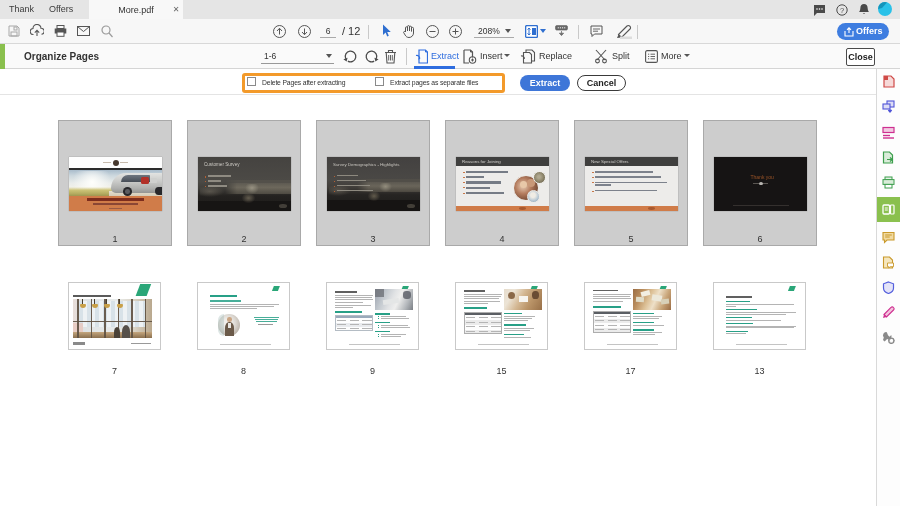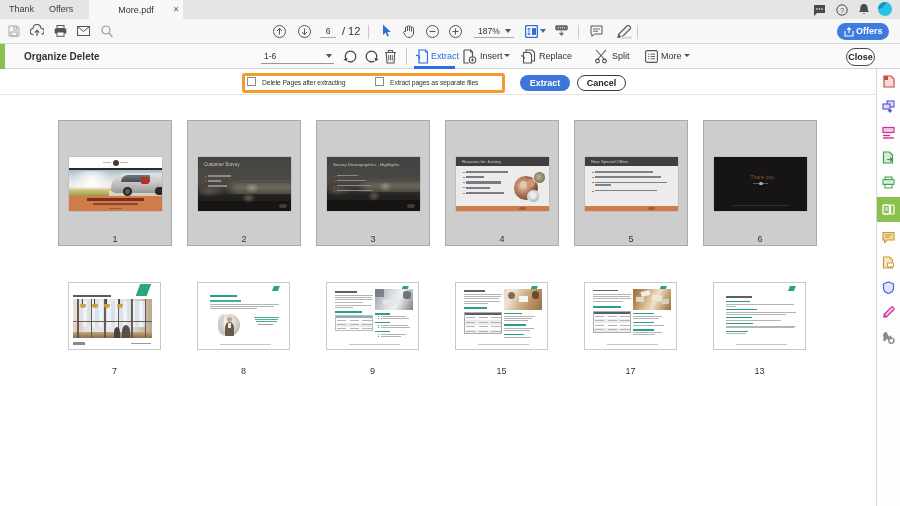--- a/index.html
+++ b/index.html
@@ -14,21 +14,21 @@
 #tab-x { left:170px; top:0px; width:12px; height:19px; color:#666; font-size:8px; line-height:19px; text-align:center; }
 
 #tb1 { left:0; top:19px; width:900px; height:25px; background:#f7f7f7; border-bottom:1px solid #d8d8d8; }
 .vdiv { width:1px; background:#c9c9c9; }
 #share { left:837px; top:23px; width:52px; height:17px; background:#3e7de0; border-radius:8.5px; color:#fff; font-size:9px; font-weight:bold; text-align:center; line-height:17px; }
 
 #tb2 { left:0; top:44px; width:900px; height:25px; background:#fafafa; border-bottom:1px solid #d5d5d5; }
 #greenstripe { left:0; top:44px; width:4.5px; height:25px; background:#8ac04e; }
 #orgtxt { left:24px; top:44px; height:25px; line-height:25px; font-size:10px; font-weight:bold; color:#333; }
 .tlabel { font-size:9px; color:#333; }
-#closebtn { left:846px; top:48px; width:29px; height:18px; border:1px solid #4a4a4a; border-radius:9px; background:#fff; font-size:9px; font-weight:bold; color:#222; text-align:center; line-height:16px; }
+#closebtn { left:846px; top:48px; width:29px; height:18px; border:1px solid #4a4a4a; border-radius:2px; background:#fff; font-size:9px; font-weight:bold; color:#222; text-align:center; line-height:16px; }
 
 #row4 { left:0; top:69px; width:876px; height:26px; background:#fff; border-bottom:1px solid #e2e2e2; }
 #coach { left:242px; top:73px; width:263px; height:20px; border:3px solid #f39a2a; border-radius:3px; background:#fff; }
 .cb { width:9px; height:9px; border:1px solid #8a8a8a; background:#fff; }
 .cblab { font-size:6.8px; letter-spacing:-0.15px; color:#333; }
 #extractbtn { left:520px; top:75px; width:50px; height:16px; background:#3e76d8; border-radius:8px; color:#fff; font-size:9px; font-weight:bold; text-align:center; line-height:16px; }
 #cancelbtn { left:577px; top:75px; width:49px; height:16px; background:#fff; border:1px solid #3a3a3a; border-radius:8px; color:#222; font-size:9px; font-weight:bold; text-align:center; line-height:14px; }
 
 #sidebar { left:876px; top:69px; width:24px; height:437px; background:#fdfdfd; border-left:1px solid #d9d9d9; }
 #sbgreen { left:877px; top:197px; width:23px; height:25px; background:#8ac04e; }
@@ -110,21 +110,21 @@
     <path d="M3.5 8V3.8a1 1 0 0 1 2 0V7 2.6a1 1 0 0 1 2 0V7 3.2a1 1 0 0 1 2 0V7.4 4.4a1 1 0 0 1 2 0V9a4.5 4.5 0 0 1-4.5 4.5c-2 0-3-1-3.8-2.4L1.6 8.5a1 1 0 0 1 1.9-.5z" fill="none" stroke="#555" stroke-width="1"></path>
   </svg>
 <svg class="abs" style="left:426px;top:25px" width="13" height="13" viewBox="0 0 13 13">
     <circle cx="6.5" cy="6.5" r="6" fill="none" stroke="#555" stroke-width="1"></circle>
     <path d="M3.5 6.5h6" stroke="#555" stroke-width="1"></path>
   </svg>
 <svg class="abs" style="left:449px;top:25px" width="13" height="13" viewBox="0 0 13 13">
     <circle cx="6.5" cy="6.5" r="6" fill="none" stroke="#555" stroke-width="1"></circle>
     <path d="M3.5 6.5h6M6.5 3.5v6" stroke="#555" stroke-width="1"></path>
   </svg>
-<div class="abs" style="left:474px;top:24px;width:40px;height:14px;border-bottom:1px solid #aaa;font-size:8.5px;color:#333;line-height:14px;text-align:left;padding-left:4px;">187%</div>
+<div class="abs" style="left:474px;top:24px;width:40px;height:14px;border-bottom:1px solid #aaa;font-size:8.5px;color:#333;line-height:14px;text-align:left;padding-left:4px;">208%</div>
 <div class="abs" style="left:505px;top:29px;width:0;height:0;border-left:3.5px solid transparent;border-right:3.5px solid transparent;border-top:4px solid #555;"></div>
 <svg class="abs" style="left:525px;top:25px" width="13" height="13" viewBox="0 0 13 13">
     <rect x="0.6" y="0.6" width="11.8" height="11.8" rx="1.2" fill="#fff" stroke="#2f6fd0" stroke-width="1.4"></rect>
     <path d="M4 3v7M2.6 4.6 4 3l1.4 1.6M2.6 8.4 4 10l1.4-1.6" fill="none" stroke="#2f6fd0" stroke-width="1"></path>
     <rect x="7" y="3" width="4" height="7" fill="#2f6fd0"></rect>
   </svg>
 <div class="abs" style="left:540px;top:29px;width:0;height:0;border-left:3.5px solid transparent;border-right:3.5px solid transparent;border-top:4px solid #2f6fd0;"></div>
 <svg class="abs" style="left:555px;top:25px" width="13" height="13" viewBox="0 0 13 13">
     <rect x="0.7" y="0.7" width="11.6" height="4.2" rx="0.8" fill="#6d6d6d" stroke="#555" stroke-width="0.8"></rect>
     <path d="M2.8 2.8h7.4" stroke="#fff" stroke-width="0.9" stroke-dasharray="1.1 1"></path>
@@ -145,21 +145,21 @@
 <div class="abs" id="share">
     <svg style="position:absolute;left:7px;top:3.5px" width="10" height="10" viewBox="0 0 10 10">
       <path d="M1 4v5h8V4" fill="none" stroke="#fff" stroke-width="1.1"></path>
       <path d="M5 6V1M3 2.8 5 0.8l2 2" fill="none" stroke="#fff" stroke-width="1.1"></path>
     </svg>
     <span style="position:absolute;left:19px;top:0;">Offers</span>
   </div>
 
 <div class="abs" id="tb2"></div>
 <div class="abs" id="greenstripe"></div>
-<div class="abs" id="orgtxt">Organize Delete</div>
+<div class="abs" id="orgtxt">Organize Pages</div>
 <div class="abs" style="left:261px;top:48px;width:73px;height:16px;border-bottom:1px solid #999;font-size:8.5px;color:#333;line-height:16px;padding-left:3px;">1-6</div>
 <div class="abs" style="left:326px;top:54px;width:0;height:0;border-left:3.5px solid transparent;border-right:3.5px solid transparent;border-top:4px solid #555;"></div>
 <svg class="abs" style="left:343px;top:49px" width="15" height="15" viewBox="0 0 15 15">
     <path d="M4.85 12.09 A5.3 5.3 0 1 0 2.70 9.74" fill="none" stroke="#4a4a4a" stroke-width="1.25"></path>
     <path d="M0.4 10.3 4.6 8.8 3.6 12.6z" fill="#4a4a4a"></path>
   </svg>
 <svg class="abs" style="left:364px;top:49px" width="15" height="15" viewBox="0 0 15 15">
     <path d="M10.15 12.09 A5.3 5.3 0 1 1 12.30 9.74" fill="none" stroke="#4a4a4a" stroke-width="1.25"></path>
     <path d="M14.6 10.3 10.4 8.8 11.4 12.6z" fill="#4a4a4a"></path>
   </svg>

